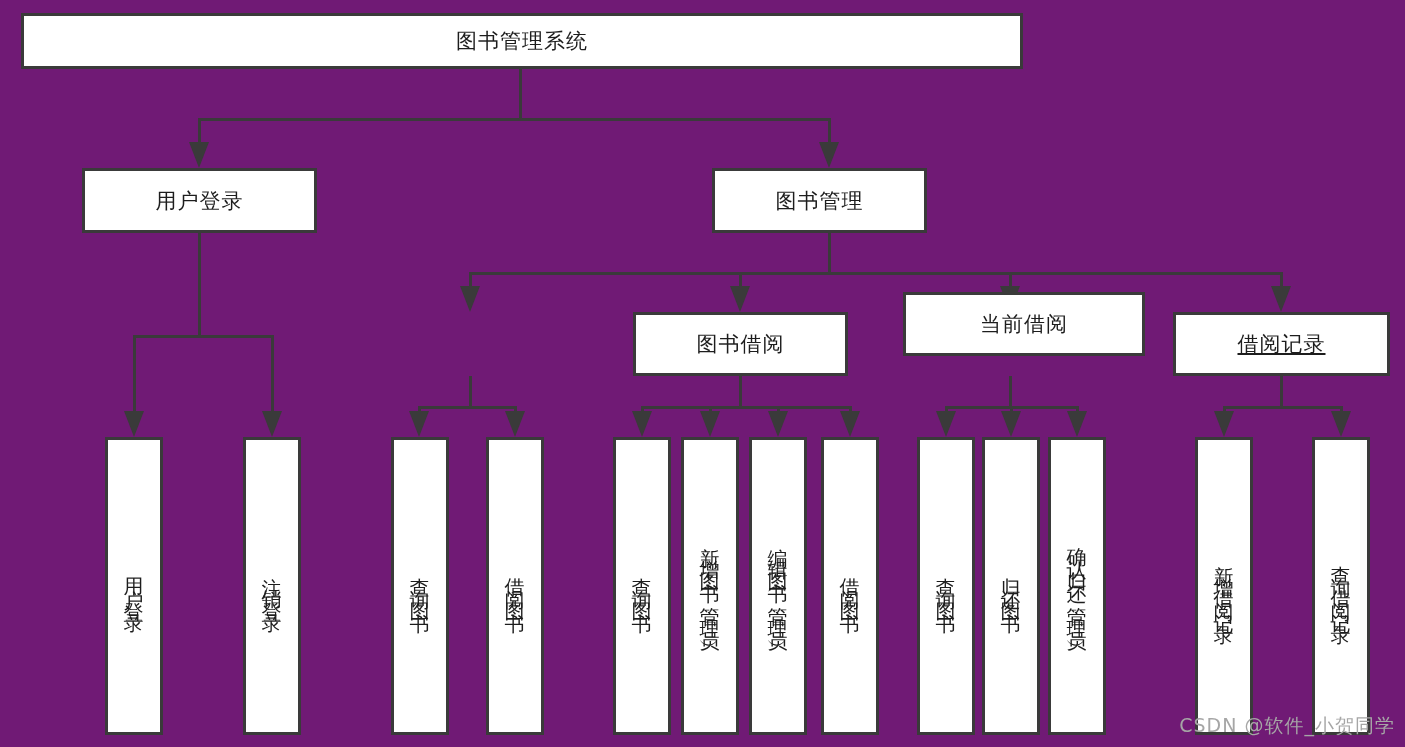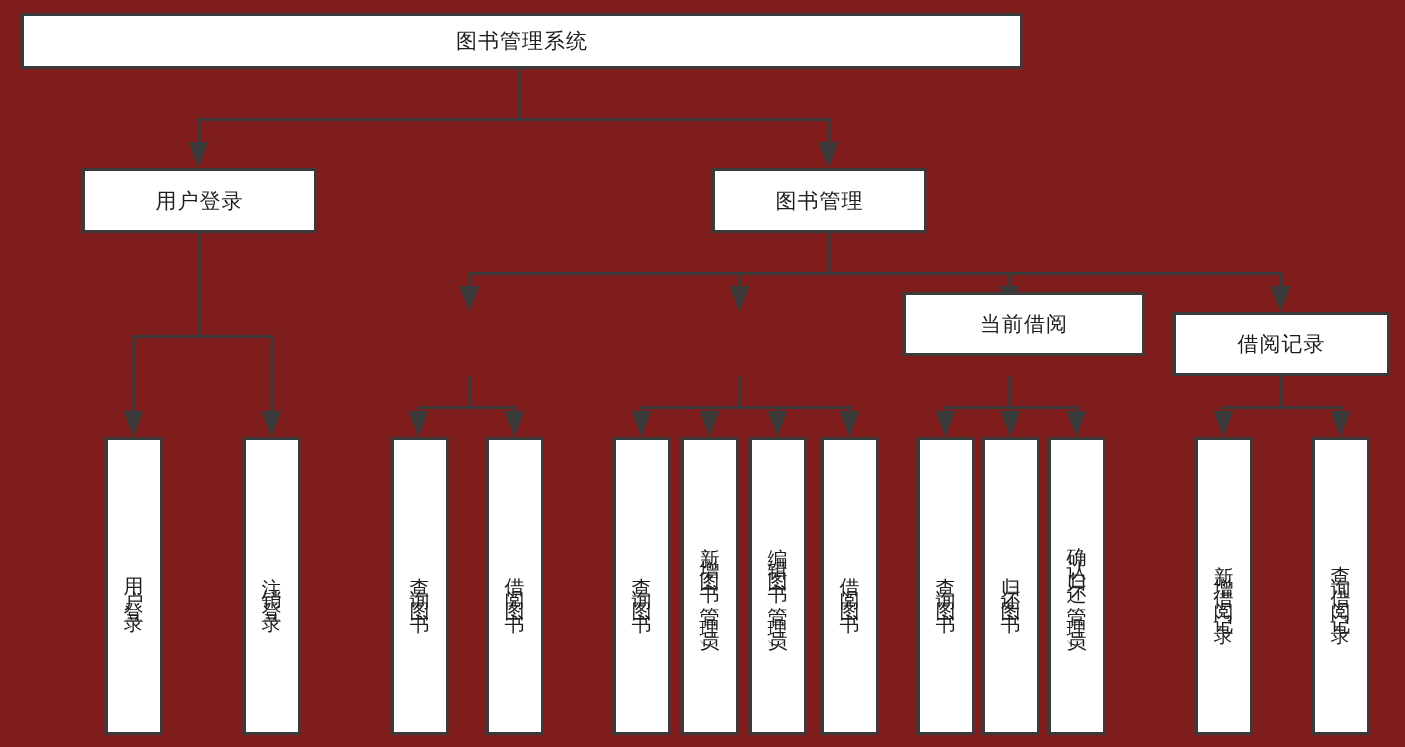--- a/index.html
+++ b/index.html
@@ -1,19 +1,19 @@
 <!DOCTYPE html>
 <html><head>
 <meta charset="utf-8">
 <style>
   html,body{margin:0;padding:0;background:#ffffff;}
   .canvas{
     position:relative;
     width:1405px;height:747px;
-    background:#7f1d1d;
+    background:#701a75;
     font-family:"DejaVu Sans","Liberation Sans",sans-serif;
     color:#1d1d1d;
     overflow:hidden;
   }
   
   .box{
     position:absolute;
     box-sizing:border-box;
     border:3px solid #3a3a3a;
     background:#ffffff;
@@ -93,24 +93,27 @@
   <div class="ln" style="left:469px;top:272px;width:814px;height:3px;"></div>
   <div class="ln" style="left:469px;top:272px;width:3px;height:16px;"></div>
   <div class="ah" style="left:460px;top:286px;"></div>
   <div class="ln" style="left:739px;top:272px;width:3px;height:16px;"></div>
   <div class="ah" style="left:730px;top:286px;"></div>
   <div class="ln" style="left:1009px;top:272px;width:3px;height:16px;"></div>
   <div class="ah" style="left:1000px;top:286px;"></div>
   <div class="ln" style="left:1280px;top:272px;width:3px;height:16px;"></div>
   <div class="ah" style="left:1271px;top:286px;"></div>
 
+  <div class="box" style="left:633px;top:312px;width:215px;height:64px;">
+    <span>图书借阅</span>
+  </div>
   <div class="box" style="left:903px;top:292px;width:242px;height:64px;">
     <span>当前借阅</span>
   </div>
-  <div class="box" style="left:1173px;top:312px;width:217px;height:64px;">
+  <div class="box" style="left:1173px;top:312px;width:217px;height:64px;text-decoration:underline;">
     <span>借阅记录</span>
   </div>
 
   <div class="ln" style="left:469px;top:376px;width:3px;height:33px;"></div>
   <div class="ln" style="left:418px;top:406px;width:99px;height:3px;"></div>
   <div class="ln" style="left:418px;top:406px;width:3px;height:9px;"></div>
   <div class="ah" style="left:409px;top:411px;"></div>
   <div class="ln" style="left:514px;top:406px;width:3px;height:9px;"></div>
   <div class="ah" style="left:505px;top:411px;"></div>
 
@@ -178,14 +181,15 @@
     <span class="vtext">确认归还（管理员）</span>
   </div>
 
   <div class="vbox" style="left:1195px;">
     <span class="vtext">新增借阅记录</span>
   </div>
   <div class="vbox" style="left:1312px;">
     <span class="vtext">查询借阅记录</span>
   </div>
 
+  <div class="watermark">CSDN @软件_小贺同学</div>
 
 </div>
 
 </body></html>

